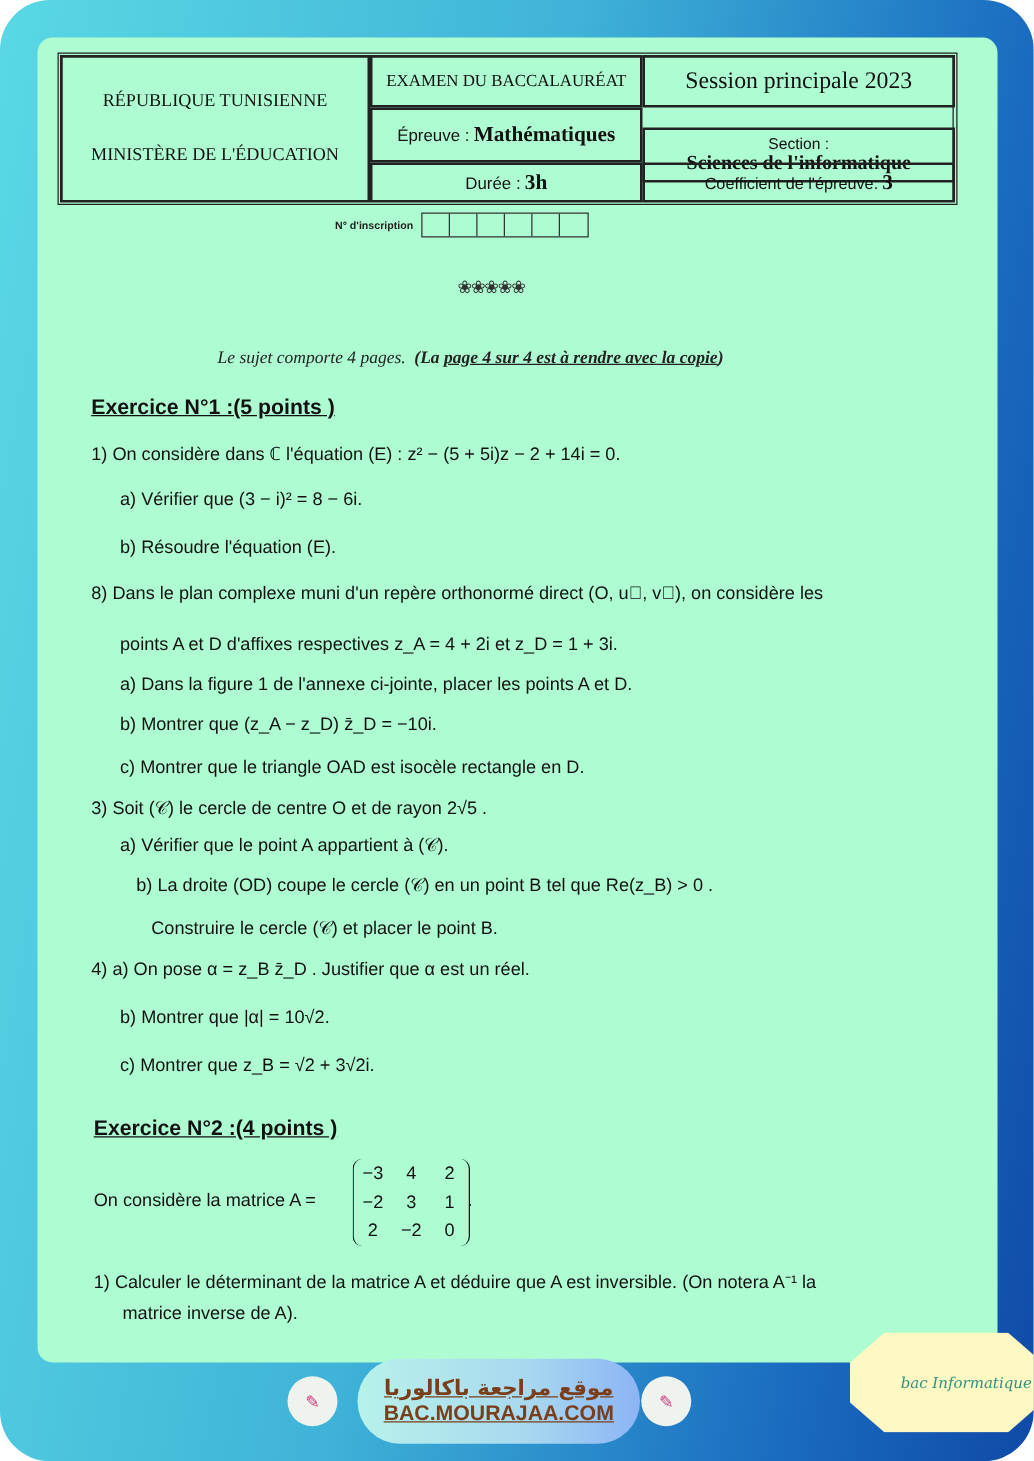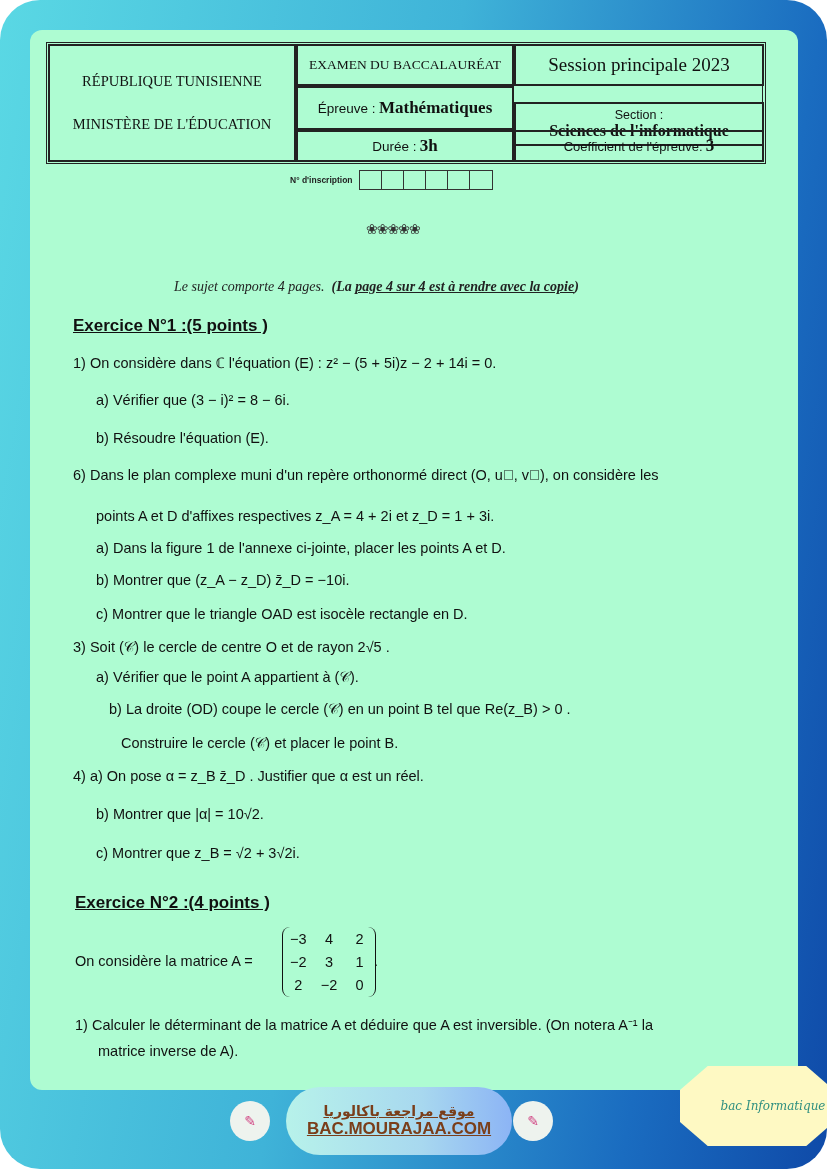--- a/index.html
+++ b/index.html
@@ -36,21 +36,21 @@
   .c-section { left: 514px; top: 86px; width: 250px; height: 44px; margin-top: 16px; }
   .c-duree { left: 296px; top: 130px; width: 218px; height: 32px; font-size: 13.5px; flex-direction: row; }
   .c-coef { left: 514px; top: 130px; width: 250px; height: 32px; font-size: 13px; flex-direction: row; }
   .sans { font-family: "Liberation Sans", sans-serif; }
   .bold-serif { font-family: "Liberation Serif", serif; font-weight: bold; font-size: 17px; }
   .section-label { font-size: 12.5px; font-family: "Liberation Sans", sans-serif; }
   .section-value { font-size: 16px; font-weight: bold; font-family: "Liberation Serif", serif; }
 
   .inscription {
     position: absolute; left: 268px; top: 170px; height: 20px;
-    display: flex; align-items: center; gap: 6px; margin-left: 22px;
+    display: flex; align-items: center; gap: 6px;
   }
   .inscription .lbl { font-size: 8.5px; font-weight: bold; color: #222; }
   .boxes { display: flex; border: 1px solid #333; }
   .boxes span { width: 22px; height: 18px; border-right: 1px solid #333; box-sizing: border-box; display: block; }
   .boxes span:last-child { border-right: none; }
 
   .ornament {
     position: absolute; left: 366px; top: 221px; font-size: 14px; color: #333; letter-spacing: -1px;
   }
 
@@ -75,21 +75,21 @@
     font-size: 14.5px; color: #111;
   }
 
   .badge-pill {
     position: absolute; left: 286px; top: 1087px; width: 226px; height: 68px;
     border-radius: 34px;
     background: linear-gradient(90deg, #b7f2ea 0%, #a8d8ef 60%, #8cb4f5 100%);
     display: flex; flex-direction: column; align-items: center; justify-content: center;
     color: #7a3e1a; font-weight: bold;
   }
-  .badge-pill .ar { font-size: 14px; text-decoration: underline; font-family: "DejaVu Sans", sans-serif; }
+  .badge-pill .ar { font-size: 17px; text-decoration: underline; font-family: "DejaVu Sans", sans-serif; }
   .badge-pill .url { font-size: 17px; text-decoration: underline; }
   .logo-circle {
     position: absolute; top: 1101px; width: 40px; height: 40px; border-radius: 50%;
     background: #eef3ee; display: flex; align-items: center; justify-content: center;
     font-size: 14px; color: #d04080;
   }
   .bac-info {
     position: absolute; left: 680px; top: 1066px; width: 122px; height: 80px;
     background: #fef9c3;
     clip-path: polygon(18% 0, 82% 0, 100% 30%, 100% 70%, 82% 100%, 18% 100%, 0 70%, 0 30%);
@@ -140,21 +140,21 @@
 
 <div class="subject-note">
   <span>Le sujet comporte 4 pages.</span>&nbsp;&nbsp;<b><span>(La</span> <u>page 4 sur 4 est à rendre avec la copie</u><span>)</span></b>
 </div>
 
 <div class="ex-title" style="left:73px; top:316px;">Exercice N°1 :(5 points )</div>
 
 <div class="line" style="left:73px; top:352px;">1)  On considère dans ℂ l'équation (E) : z² − (5 + 5i)z − 2 + 14i = 0.</div>
 <div class="line" style="left:96px; top:392px;">a) Vérifier que (3 − i)² = 8 − 6i.</div>
 <div class="line" style="left:96px; top:430px;">b) Résoudre l'équation (E).</div>
-<div class="line" style="left:73px; top:467px;">6)  Dans le plan complexe muni d'un repère orthonormé direct (O, u⃗, v⃗), on considère les</div>
+<div class="line" style="left:73px; top:467px;">8)  Dans le plan complexe muni d'un repère orthonormé direct (O, u⃗, v⃗), on considère les</div>
 <div class="line" style="left:96px; top:508px;">points A et D d'affixes respectives  z_A = 4 + 2i  et  z_D = 1 + 3i.</div>
 <div class="line" style="left:96px; top:540px;">a)  Dans la figure 1 de l'annexe ci-jointe, placer les points A et D.</div>
 <div class="line" style="left:96px; top:572px;">b)  Montrer que (z_A − z_D) z̄_D = −10i.</div>
 <div class="line" style="left:96px; top:606px;">c)  Montrer que le triangle OAD est isocèle rectangle en D.</div>
 <div class="line" style="left:73px; top:639px;">3)  Soit (𝒞) le cercle de centre O et de rayon 2√5 .</div>
 <div class="line" style="left:96px; top:669px;">a)  Vérifier que  le point A appartient à (𝒞).</div>
 <div class="line" style="left:96px; top:701px;margin-left:13px;">b)  La droite (OD) coupe le cercle (𝒞) en un point B tel que Re(z_B) &gt; 0 .</div>
 <div class="line" style="left:121px; top:735px;">Construire le cercle (𝒞) et placer le point B.</div>
 <div class="line" style="left:73px; top:768px;">4)  a)  On pose  α = z_B z̄_D . Justifier  que α est un réel.</div>
 <div class="line" style="left:96px; top:806px;">b)  Montrer que |α| = 10√2.</div>

